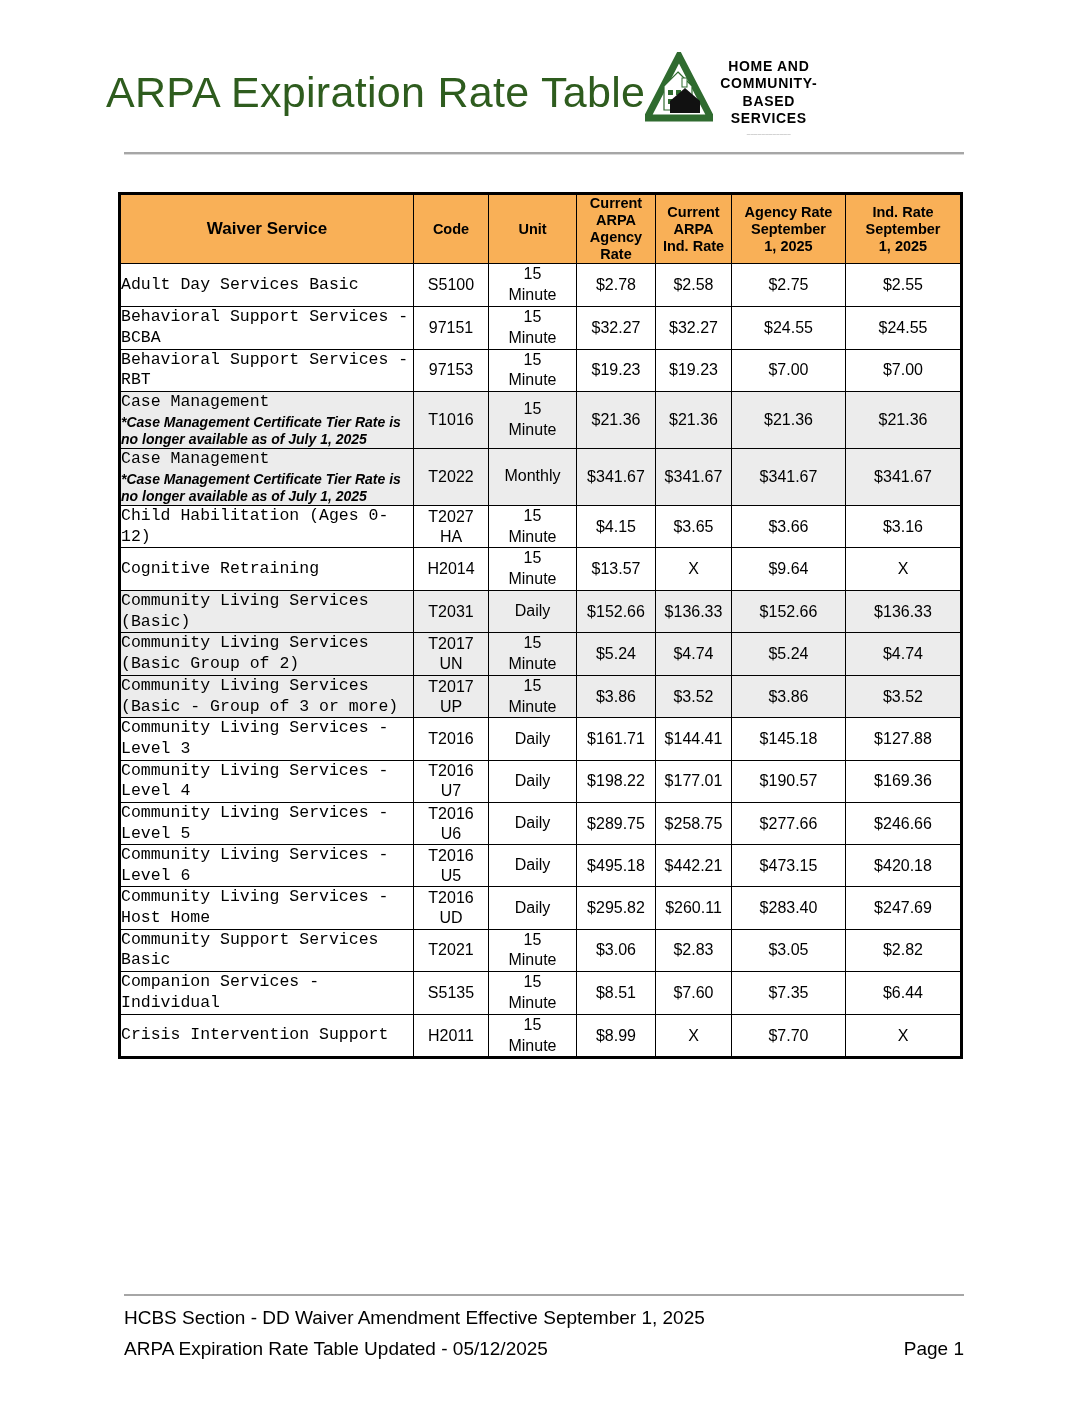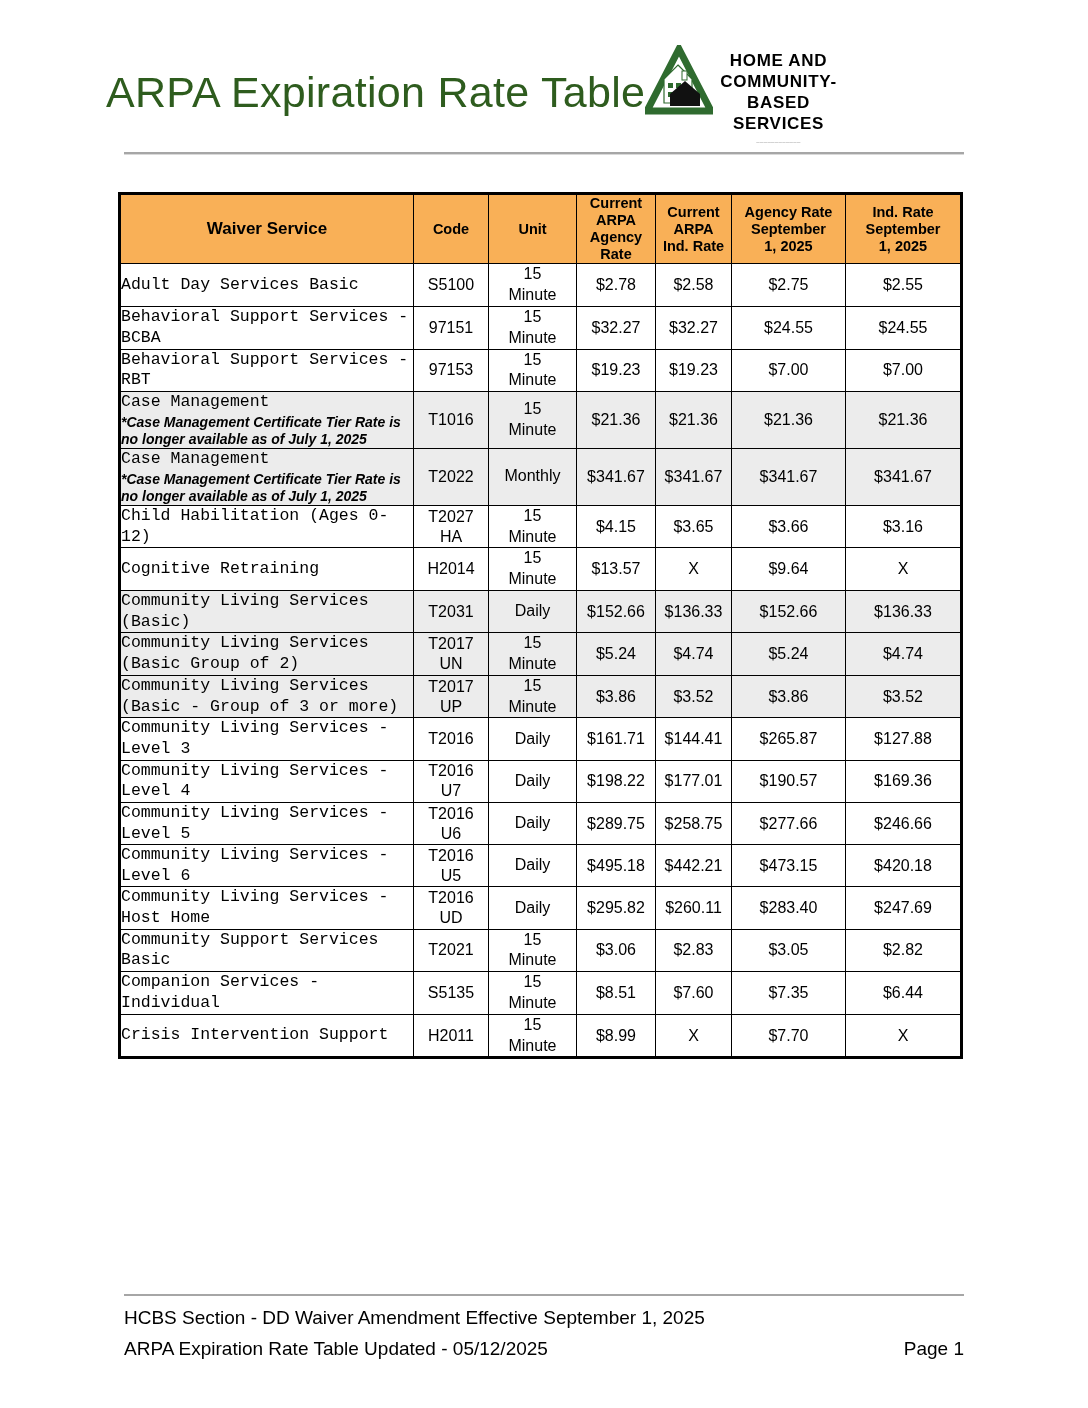--- a/index.html
+++ b/index.html
@@ -58,21 +58,21 @@
     position: relative;
     flex: 0 0 auto;
   }
   .logo-text-block {
     display: flex;
     flex-direction: column;
     align-items: center;
     padding-top: 6px;
   }
   .logo-line {
-    font-size: 17px;
+    font-size: 14px;
     font-weight: 700;
     letter-spacing: 0.7px;
     line-height: 1.23;
     color: #000000;
     text-align: center;
     font-family: "Liberation Sans", sans-serif;
   }
   .logo-subtext {
     margin-top: 5px;
     font-size: 3.4px;
@@ -417,21 +417,21 @@
             <td class="ctr">$3.52</td>
           </tr>
           <tr>
             <td class="svc">
               <span class="svc-name">Community Living Services - Level 3</span>
             </td>
             <td class="ctr">T2016</td>
             <td class="ctr unit">Daily</td>
             <td class="ctr">$161.71</td>
             <td class="ctr">$144.41</td>
-            <td class="ctr">$265.87</td>
+            <td class="ctr">$145.18</td>
             <td class="ctr">$127.88</td>
           </tr>
           <tr>
             <td class="svc">
               <span class="svc-name">Community Living Services - Level 4</span>
             </td>
             <td class="ctr">
               <div>T2016</div>
               <div>U7</div>
             </td>

